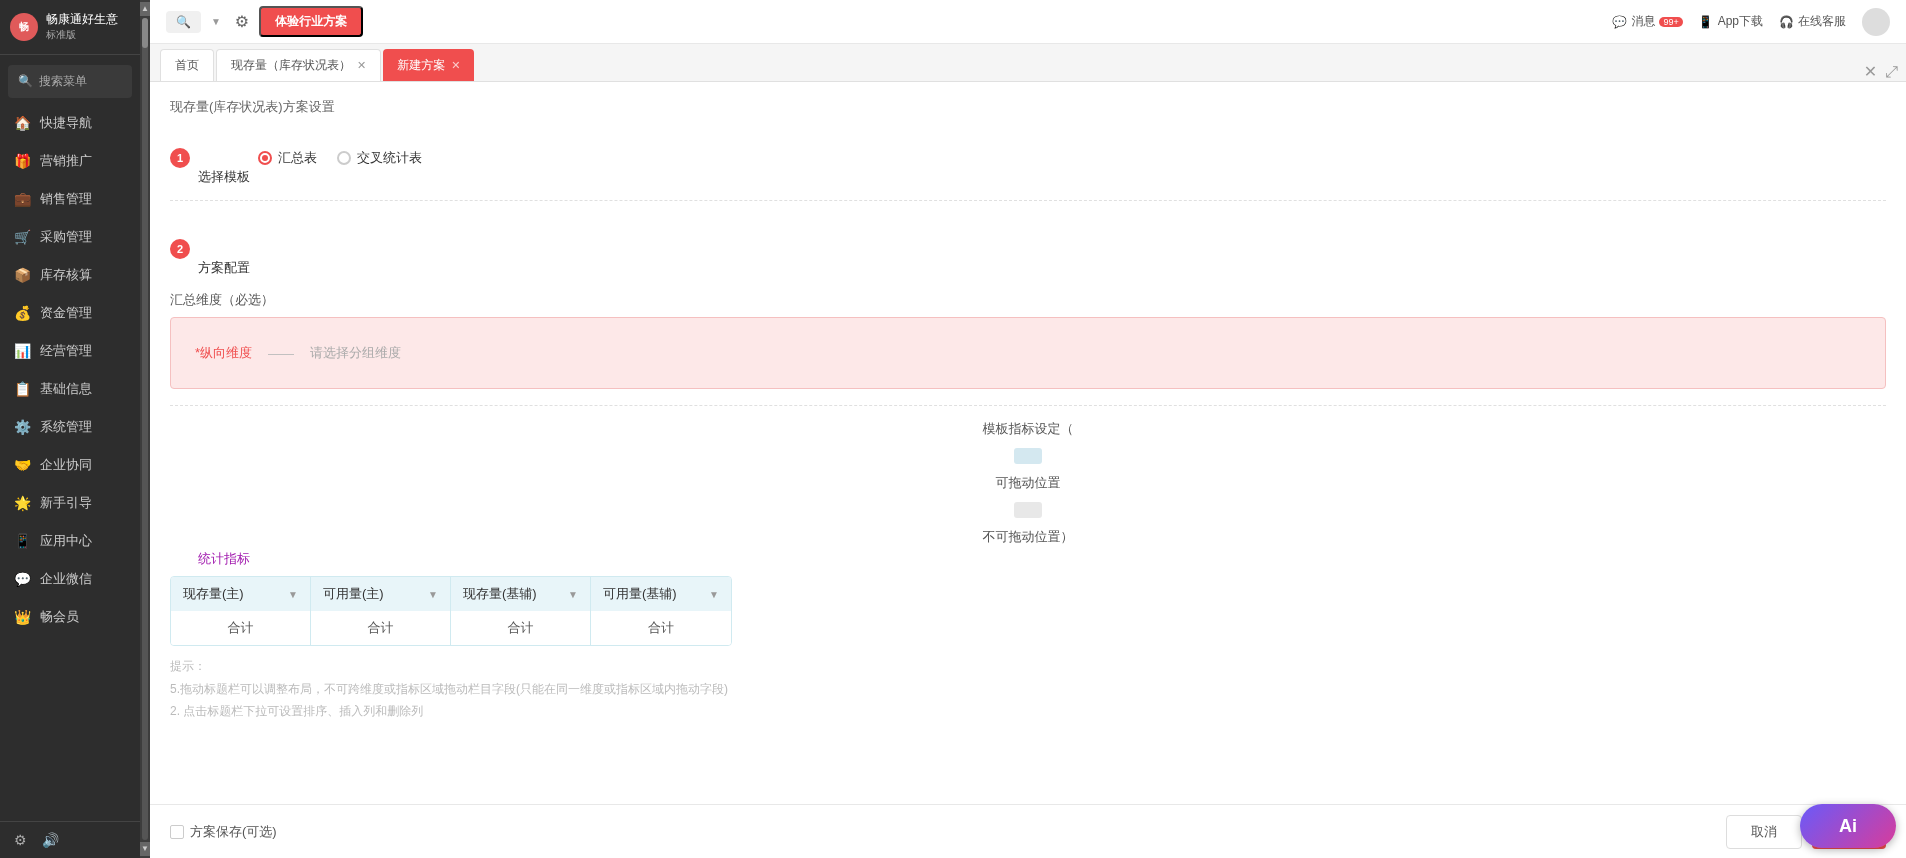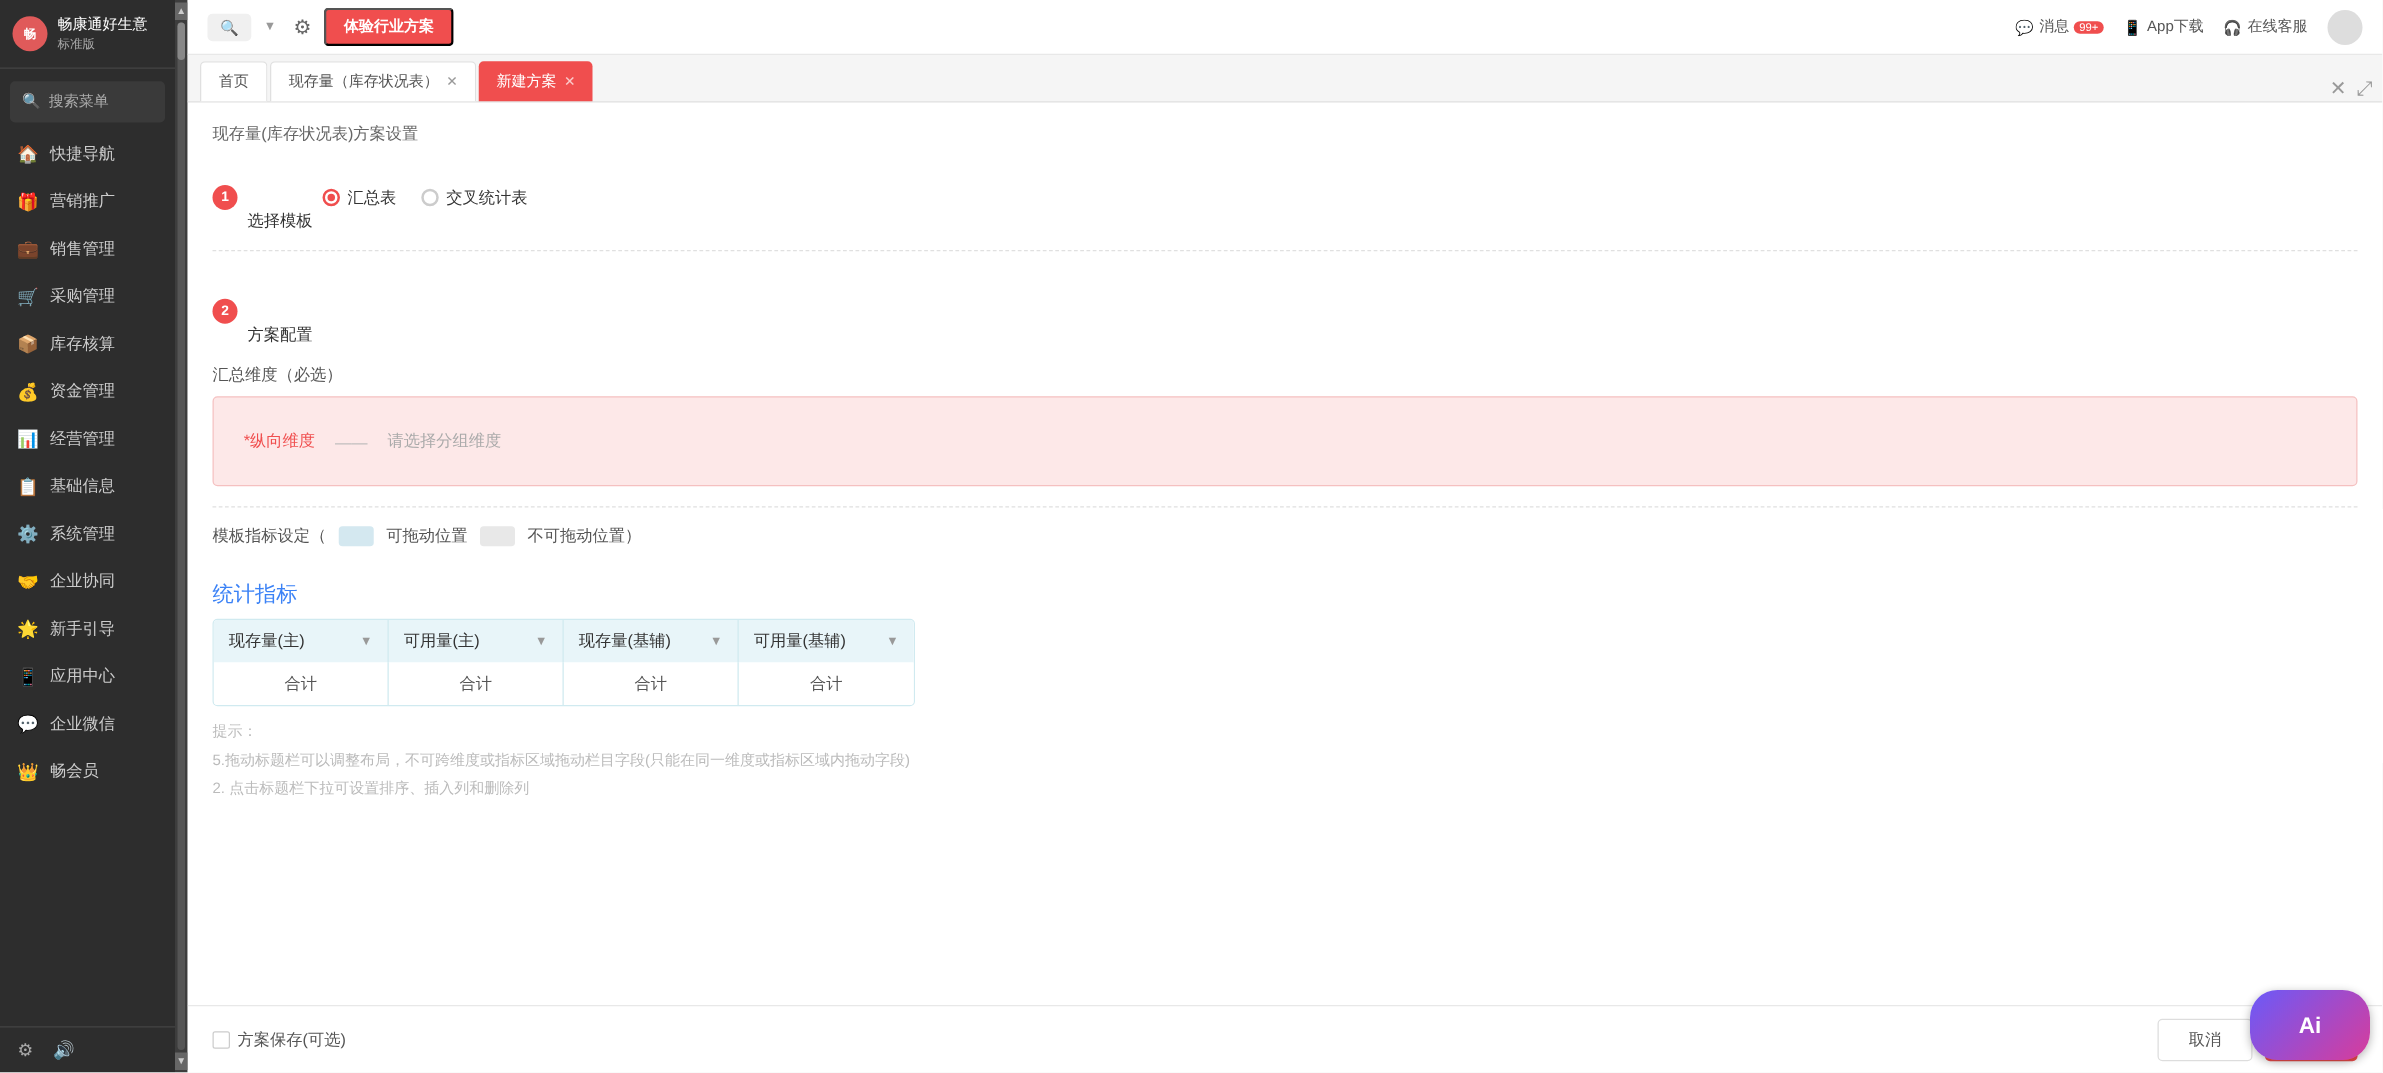--- a/index.html
+++ b/index.html
@@ -193,38 +193,38 @@
       border-radius: 4px;
       padding: 20px 24px;
       display: flex; align-items: center; gap: 16px;
       min-height: 72px;
     }
     .dimension-field-label { color: #f04e4e; font-size: 13px; }
     .dimension-line { color: #bbb; }
     .dimension-placeholder { color: #aaa; font-size: 13px; }
 
     
-    .indicator-label { font-size: 13px; color: #555; margin-bottom: 26px; display: flex; align-items: center; gap: 10px; }
+    .indicator-label { font-size: 13px; color: #555; margin-bottom: 4px; display: flex; align-items: center; gap: 10px; flex-direction: column; }
     .indicator-badge {
       display: inline-block;
       width: 28px; height: 16px;
       background: #d4e8f0;
       border-radius: 3px;
       vertical-align: middle;
     }
     .indicator-badge2 {
       display: inline-block;
       width: 28px; height: 16px;
       background: #e8e8e8;
       border-radius: 3px;
       vertical-align: middle;
     }
 
     
-    .stat-section-title { color: #3b82f6; font-size: 17px; margin-bottom: 8px; }
+    .stat-section-title { color: #a21caf; font-size: 13px; margin-bottom: 8px; margin-left: 28px; }
     .stat-table { border: 1px solid #d0eaf0; border-radius: 4px; overflow: hidden; width: fit-content; min-width: 560px; }
     .stat-table-header { display: flex; background: #e8f5f9; }
     .stat-table-body { display: flex; background: #fff; }
     .stat-col {
       width: 140px; min-width: 140px;
       border-right: 1px solid #d0eaf0;
       padding: 8px 12px;
       display: flex; align-items: center; justify-content: space-between;
       font-size: 13px; color: #333;
     }
@@ -270,21 +270,21 @@
       border: none;
       background: #f04e4e; border-radius: 4px;
       font-size: 13px; color: #fff; cursor: pointer;
     }
 
     
     .ai-corner {
       position: fixed;
       bottom: 10px;
       right: 10px;
-      width: 96px; height: 56px;
+      width: 96px; height: 44px;
       background: linear-gradient(135deg, #6a5af9, #d83c9b);
       border-radius: 22px;
       display: flex; align-items: center; justify-content: center;
       color: white; font-size: 18px; font-weight: bold;
       cursor: pointer;
       box-shadow: 0 2px 8px rgba(0,0,0,0.3);
     }
   </style>
 </head>
 <body>

